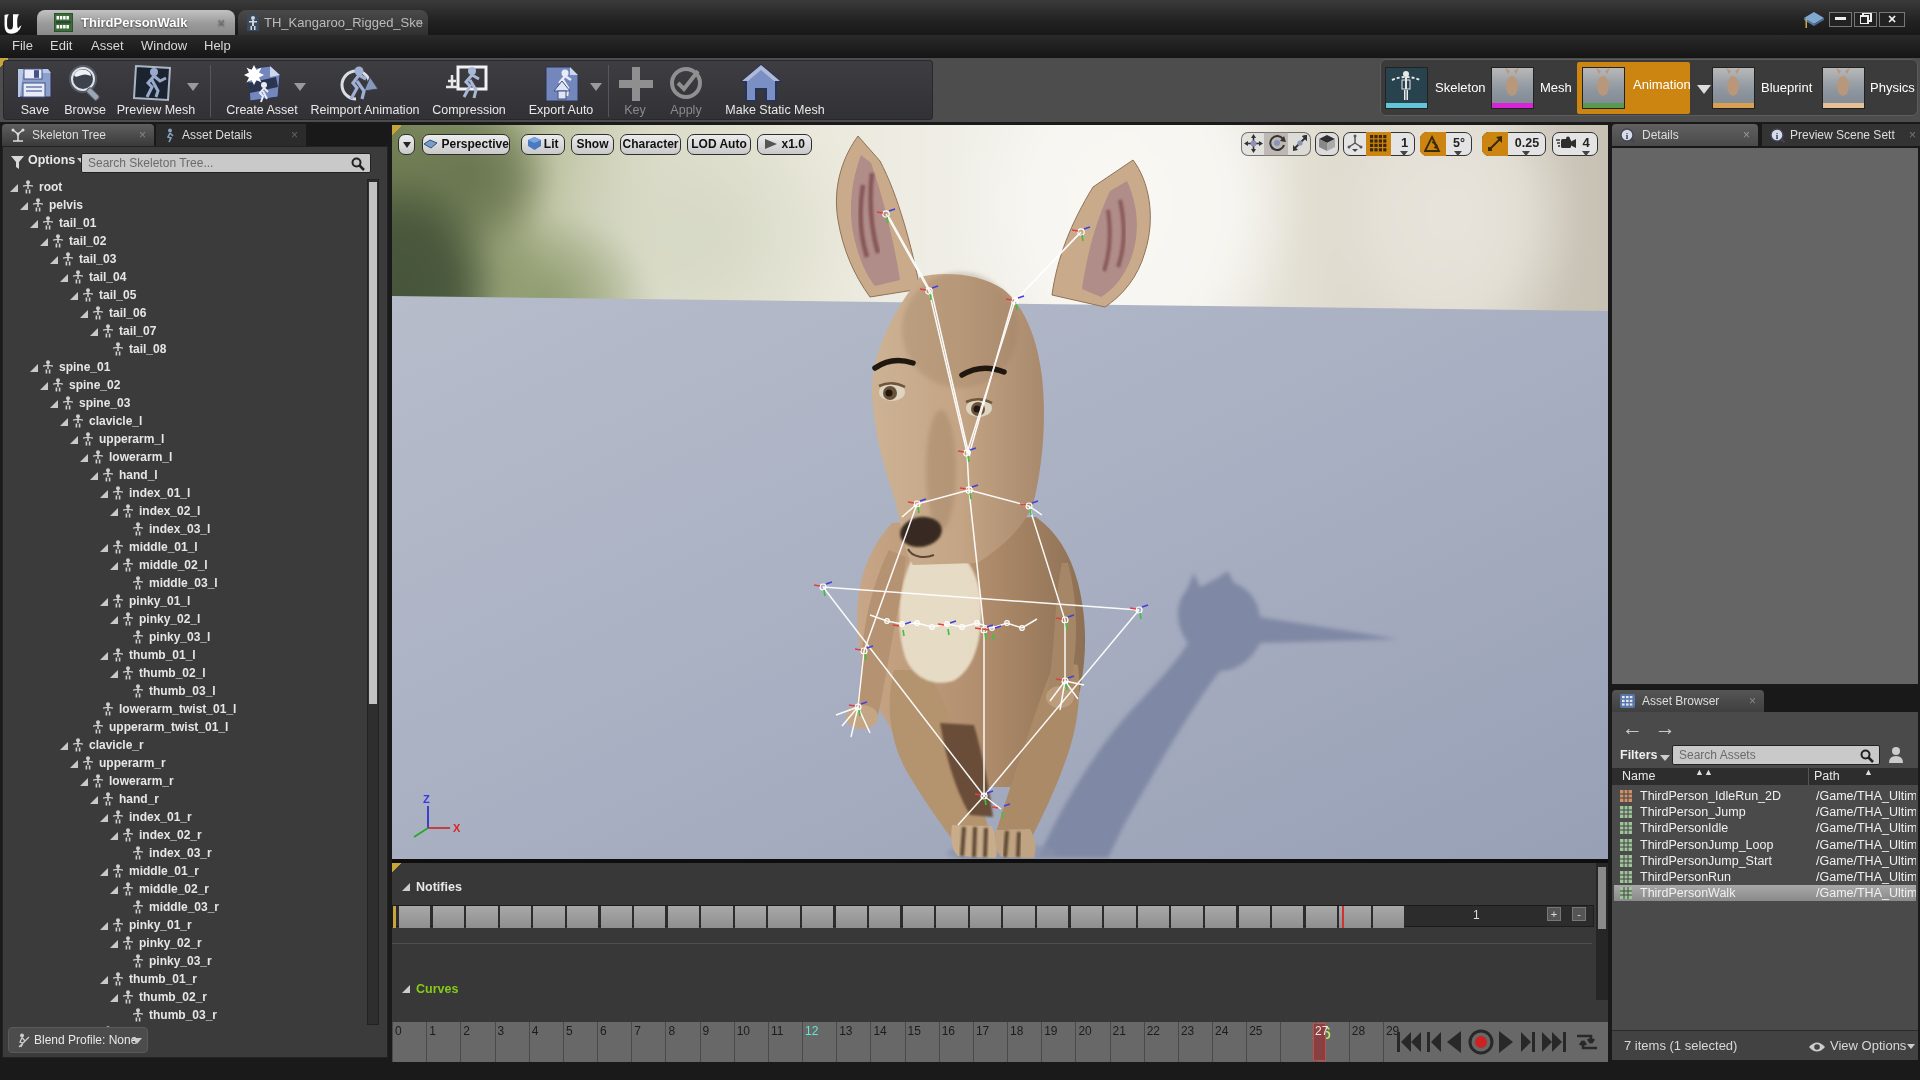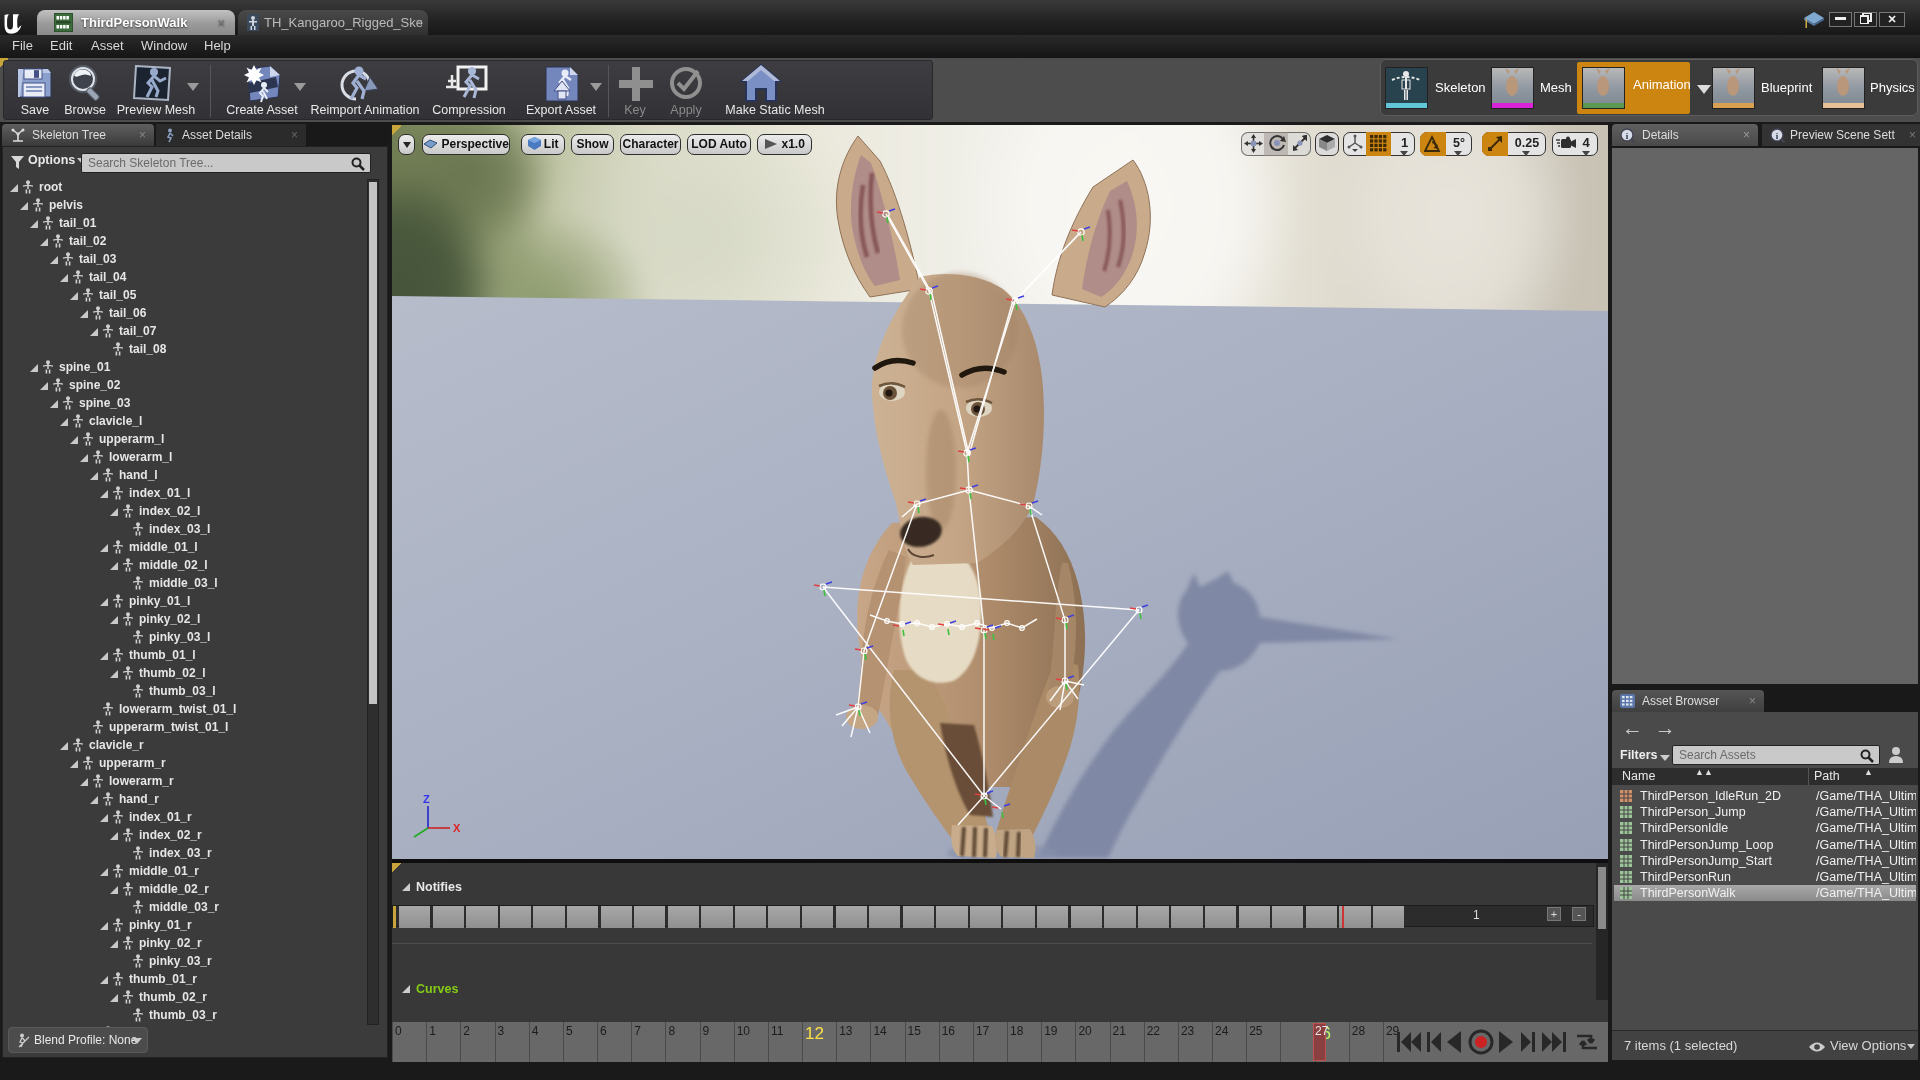--- a/index.html
+++ b/index.html
@@ -193,21 +193,21 @@
         </svg>
       <span style="position:absolute;left:183px;top:22px;width:0;height:0;border-left:6px solid transparent;border-right:6px solid transparent;border-top:8px solid #9a9a9a"></span>
       <span style="position:absolute;left:290px;top:22px;width:0;height:0;border-left:6px solid transparent;border-right:6px solid transparent;border-top:8px solid #9a9a9a"></span>
       <span style="position:absolute;left:586px;top:22px;width:0;height:0;border-left:6px solid transparent;border-right:6px solid transparent;border-top:8px solid #9a9a9a"></span>
       <div class="tblabel" style="left:8px;width:46px">Save</div>
       <div class="tblabel" style="left:53px;width:56px">Browse</div>
       <div class="tblabel" style="left:106px;width:92px">Preview Mesh</div>
       <div class="tblabel" style="left:213px;width:90px">Create Asset</div>
       <div class="tblabel" style="left:296px;width:130px">Reimport Animation</div>
       <div class="tblabel" style="left:420px;width:90px">Compression</div>
-      <div class="tblabel" style="left:513px;width:88px">Export Asset</div>
+      <div class="tblabel" style="left:513px;width:88px">Export Auto</div>
       <div class="tblabel dim" style="left:611px;width:40px">Key</div>
       <div class="tblabel dim" style="left:658px;width:48px">Apply</div>
       <div class="tblabel" style="left:712px;width:118px">Make Static Mesh</div>
     </div>
     <div id="modebox">
       <div class="mthumb" style="left:4px;background:#28434e"><svg width="41" height="35" viewBox="0 0 41 35">
             <circle cx="20" cy="6" r="3" fill="#e8e8e8"></circle>
             <rect x="19" y="9" width="2" height="12" fill="#e8e8e8"></rect>
             <path d="M6 12 Q20 6 34 12" stroke="#e8e8e8" stroke-width="2" fill="none" stroke-dasharray="3 2"></path>
             <rect x="16" y="12" width="8" height="9" fill="none" stroke="#e8e8e8"></rect>
@@ -1200,21 +1200,21 @@
         <div style="position:absolute;left:242.2px;top:2px;color:#1c1c1c;font-size:12px">7</div>
         <div style="position:absolute;left:273.4px;top:0;width:1px;height:40px;background:#4a4a4a"></div>
         <div style="position:absolute;left:276.4px;top:2px;color:#1c1c1c;font-size:12px">8</div>
         <div style="position:absolute;left:307.5px;top:0;width:1px;height:40px;background:#4a4a4a"></div>
         <div style="position:absolute;left:310.5px;top:2px;color:#1c1c1c;font-size:12px">9</div>
         <div style="position:absolute;left:341.7px;top:0;width:1px;height:40px;background:#4a4a4a"></div>
         <div style="position:absolute;left:344.7px;top:2px;color:#1c1c1c;font-size:12px">10</div>
         <div style="position:absolute;left:375.9px;top:0;width:1px;height:40px;background:#4a4a4a"></div>
         <div style="position:absolute;left:378.9px;top:2px;color:#1c1c1c;font-size:12px">11</div>
         <div style="position:absolute;left:410.0px;top:0;width:1px;height:40px;background:#4a4a4a"></div>
-        <div style="position:absolute;left:413.0px;top:2px;color:#fde047;font-size:17px">12</div>
+        <div style="position:absolute;left:413.0px;top:2px;color:#5eead4;font-size:12px">12</div>
         <div style="position:absolute;left:444.2px;top:0;width:1px;height:40px;background:#4a4a4a"></div>
         <div style="position:absolute;left:447.2px;top:2px;color:#1c1c1c;font-size:12px">13</div>
         <div style="position:absolute;left:478.4px;top:0;width:1px;height:40px;background:#4a4a4a"></div>
         <div style="position:absolute;left:481.4px;top:2px;color:#1c1c1c;font-size:12px">14</div>
         <div style="position:absolute;left:512.6px;top:0;width:1px;height:40px;background:#4a4a4a"></div>
         <div style="position:absolute;left:515.6px;top:2px;color:#1c1c1c;font-size:12px">15</div>
         <div style="position:absolute;left:546.7px;top:0;width:1px;height:40px;background:#4a4a4a"></div>
         <div style="position:absolute;left:549.7px;top:2px;color:#1c1c1c;font-size:12px">16</div>
         <div style="position:absolute;left:580.9px;top:0;width:1px;height:40px;background:#4a4a4a"></div>
         <div style="position:absolute;left:583.9px;top:2px;color:#1c1c1c;font-size:12px">17</div>

